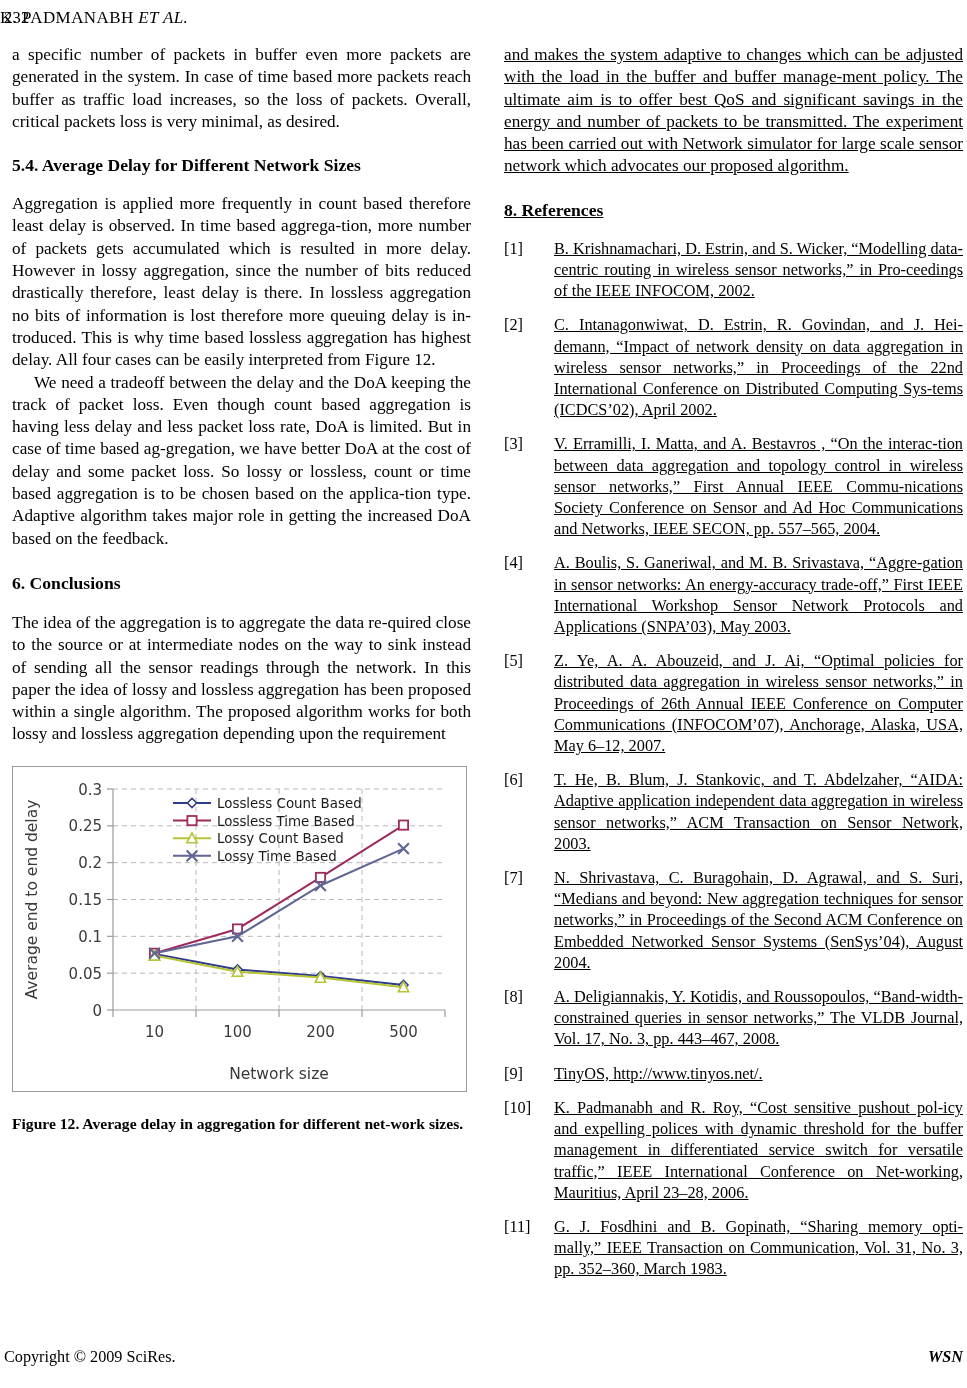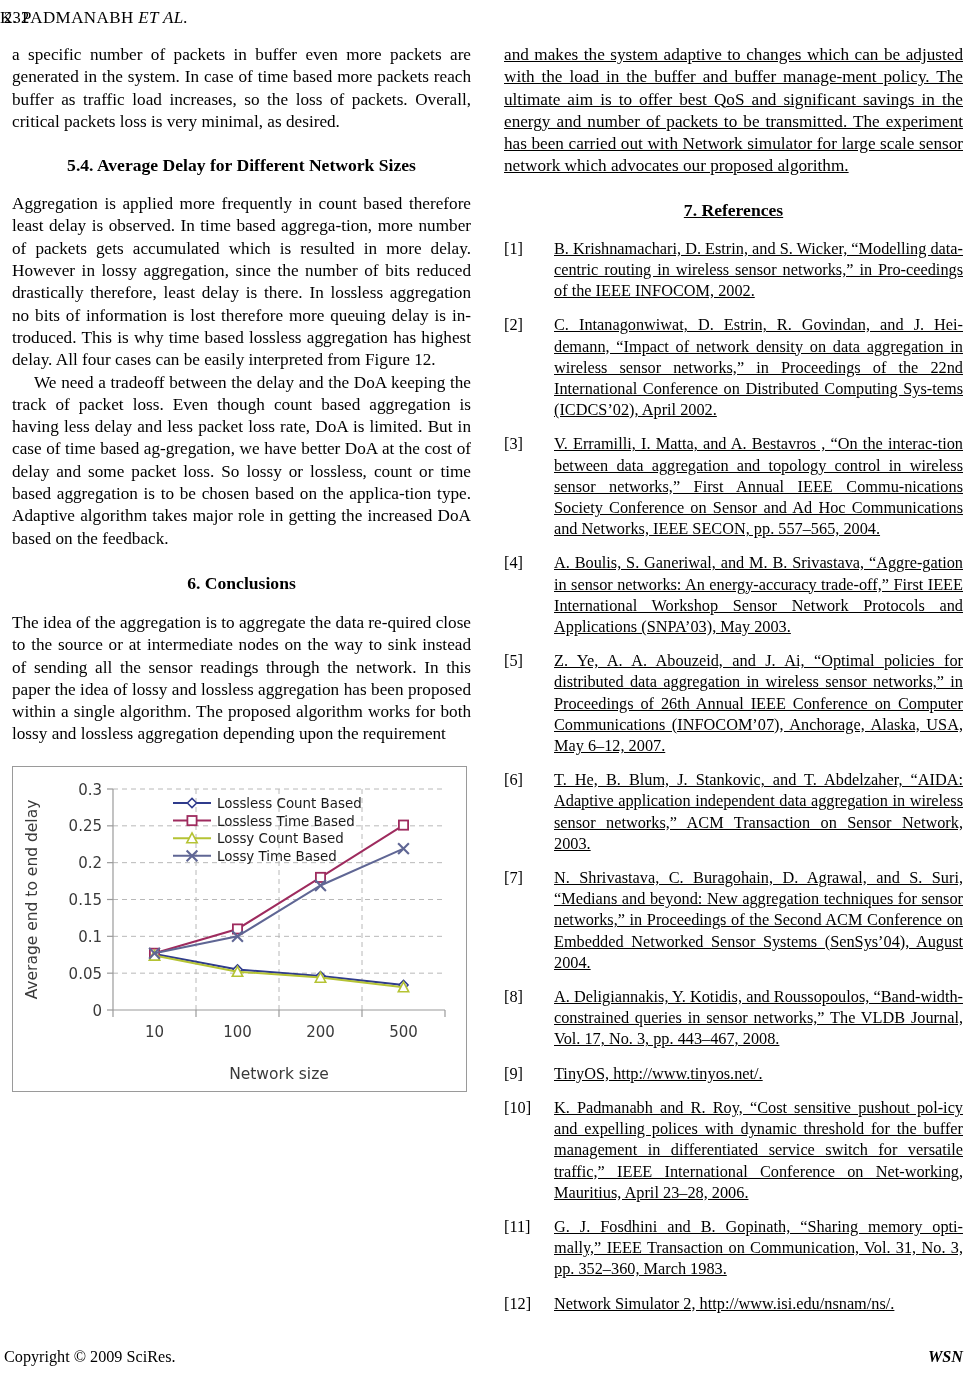--- a/index.html
+++ b/index.html
@@ -67,21 +67,21 @@
     text-justify: inter-word;
     hyphens: manual;
   }
   p.body.indent { text-indent: 22px; }
 
   h2.head {
     font-size: 17.6px;
     font-weight: bold;
     margin: 21px 0 17px 0;
     line-height: 22px;
-    text-align: center;
+    text-align: left;
   }
   h2.head.tight { margin-top: 22px; margin-bottom: 18px; }
 
   
   .figure-wrap {
     margin-top: 20px;
   }
   .chartbox {
     position: relative;
     width: 455px;
@@ -279,29 +279,30 @@
                 <g>
                   <line x1="173.6" y1="83.40000000000002" x2="184.4" y2="94.2" stroke="#5f6694" stroke-width="2.1"></line>
                   <line x1="184.4" y1="83.40000000000002" x2="173.6" y2="94.2" stroke="#5f6694" stroke-width="2.1"></line>
                 </g>
                 <text x="204" y="93.80000000000001" class="legend-label">Lossy Time Based</text>
               </g>
             </g>
         </svg>
       </div>
 
+      <div class="figcaption">Figure 12. Average delay in aggregation for different net-work sizes.</div>
     </div>
 
   </div>
 
   <div class="col col-right">
 
     <p class="body">and makes the system adaptive to changes which can be adjusted with the load in the buffer and buffer manage-ment policy. The ultimate aim is to offer best QoS and significant savings in the energy and number of packets to be transmitted. The experiment has been carried out with Network simulator for large scale sensor network which advocates our proposed algorithm.</p>
 
-    <h2 class="head">7. References</h2>
+    <h2 class="head">8. References</h2>
 
     <div class="reflist" id="reference-list">
         <div class="refitem">
           <span class="refnum">[1]</span>
           <span class="reftext">B. Krishnamachari, D. Estrin, and S. Wicker, “Modelling data-centric routing in wireless sensor networks,” in Pro-ceedings of the IEEE INFOCOM, 2002.</span>
         </div>
         <div class="refitem">
           <span class="refnum">[2]</span>
           <span class="reftext">C. Intanagonwiwat, D. Estrin, R. Govindan, and J. Hei-demann, “Impact of network density on data aggregation in wireless sensor networks,” in Proceedings of the 22nd International Conference on Distributed Computing Sys-tems (ICDCS’02), April 2002.</span>
         </div>
@@ -333,24 +334,20 @@
           <span class="refnum">[9]</span>
           <span class="reftext">TinyOS, http://www.tinyos.net/.</span>
         </div>
         <div class="refitem">
           <span class="refnum">[10]</span>
           <span class="reftext">K. Padmanabh and R. Roy, “Cost sensitive pushout pol-icy and expelling polices with dynamic threshold for the buffer management in differentiated service switch for versatile traffic,” IEEE International Conference on Net-working, Mauritius, April 23–28, 2006.</span>
         </div>
         <div class="refitem">
           <span class="refnum">[11]</span>
           <span class="reftext">G. J. Fosdhini and B. Gopinath, “Sharing memory opti-mally,” IEEE Transaction on Communication, Vol. 31, No. 3, pp. 352–360, March 1983.</span>
-        </div>
-        <div class="refitem">
-          <span class="refnum">[12]</span>
-          <span class="reftext">Network Simulator 2, http://www.isi.edu/nsnam/ns/.</span>
         </div>
       </div>
 
   </div>
 
   <div class="footer">
     <div class="fl">Copyright © 2009 SciRes.</div>
     <div class="fr">WSN</div>
   </div>
 

